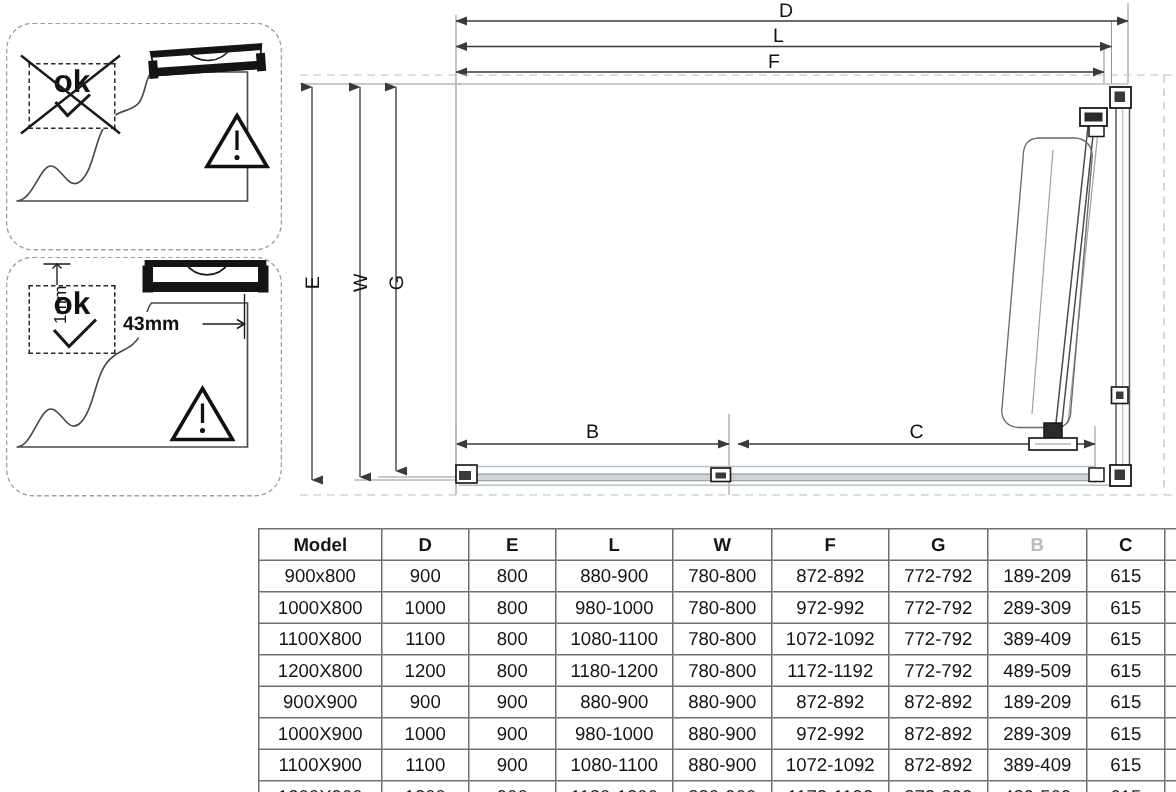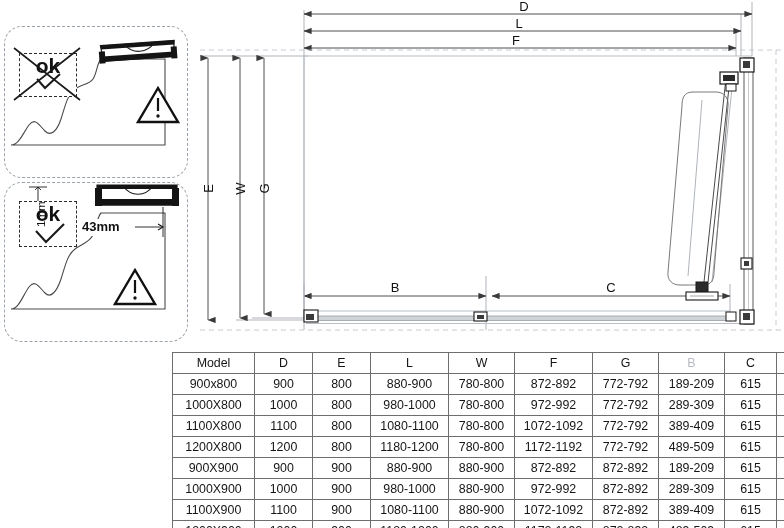--- a/index.html
+++ b/index.html
@@ -1,20 +1,20 @@
 <!DOCTYPE html>
 <html><head>
 <meta charset="utf-8">
 <style>
   html,body{margin:0;padding:0;background:#ffffff;}
   body{width:784px;height:528px;position:relative;overflow:hidden;
        font-family:"Liberation Sans", sans-serif;color:#1a1a1a;}
 
   
-  #left-panels{position:absolute;left:0;top:26px;width:192px;height:318px;}
+  #left-panels{position:absolute;left:0;top:15px;width:192px;height:318px;}
   .panel{position:absolute;left:4px;width:182px;
          border:1.6px dashed #9aa3ab;border-radius:18px;background:#fff;}
   #panel-bad{top:0;height:150px;}
   #panel-good{top:156px;height:158px;}
 
   .okbox{position:absolute;border:1.7px dashed #2b2b2b;background:#fff;}
   .okbox .oktext{position:absolute;left:0;right:0;top:1px;text-align:center;
         font-size:21px;font-weight:bold;letter-spacing:0px;line-height:1;color:#111;}
   .checkmark{position:absolute;left:50%;top:50%;}
 
@@ -32,21 +32,21 @@
           line-height:1;white-space:nowrap;}
   .dlabel.rot{transform-origin:50% 50%;transform:rotate(-90deg);}
 
   
   #spec-table{position:absolute;left:172px;top:352px;width:604px;
               border-collapse:collapse;table-layout:fixed;}
   #spec-table th,#spec-table td{
       border:1px solid #6e6e6e;text-align:center;
       font-size:12.4px;color:#151515;height:20px;padding:0;
       font-family:"Liberation Sans", sans-serif;}
-  #spec-table th{font-weight:normal;}
+  #spec-table th{font-weight:bold;}
   #spec-table th.dim-faded{color:#b6bcc2;}
   col.c-model{width:82px;} col.c-d{width:58px;} col.c-e{width:58px;}
   col.c-l{width:78px;} col.c-w{width:66px;} col.c-f{width:78px;}
   col.c-g{width:66px;} col.c-b{width:66px;} col.c-c{width:52px;}
   col.c-h{width:52px;}
 </style>
 </head>
 <body>
 
 <div id="left-panels">

